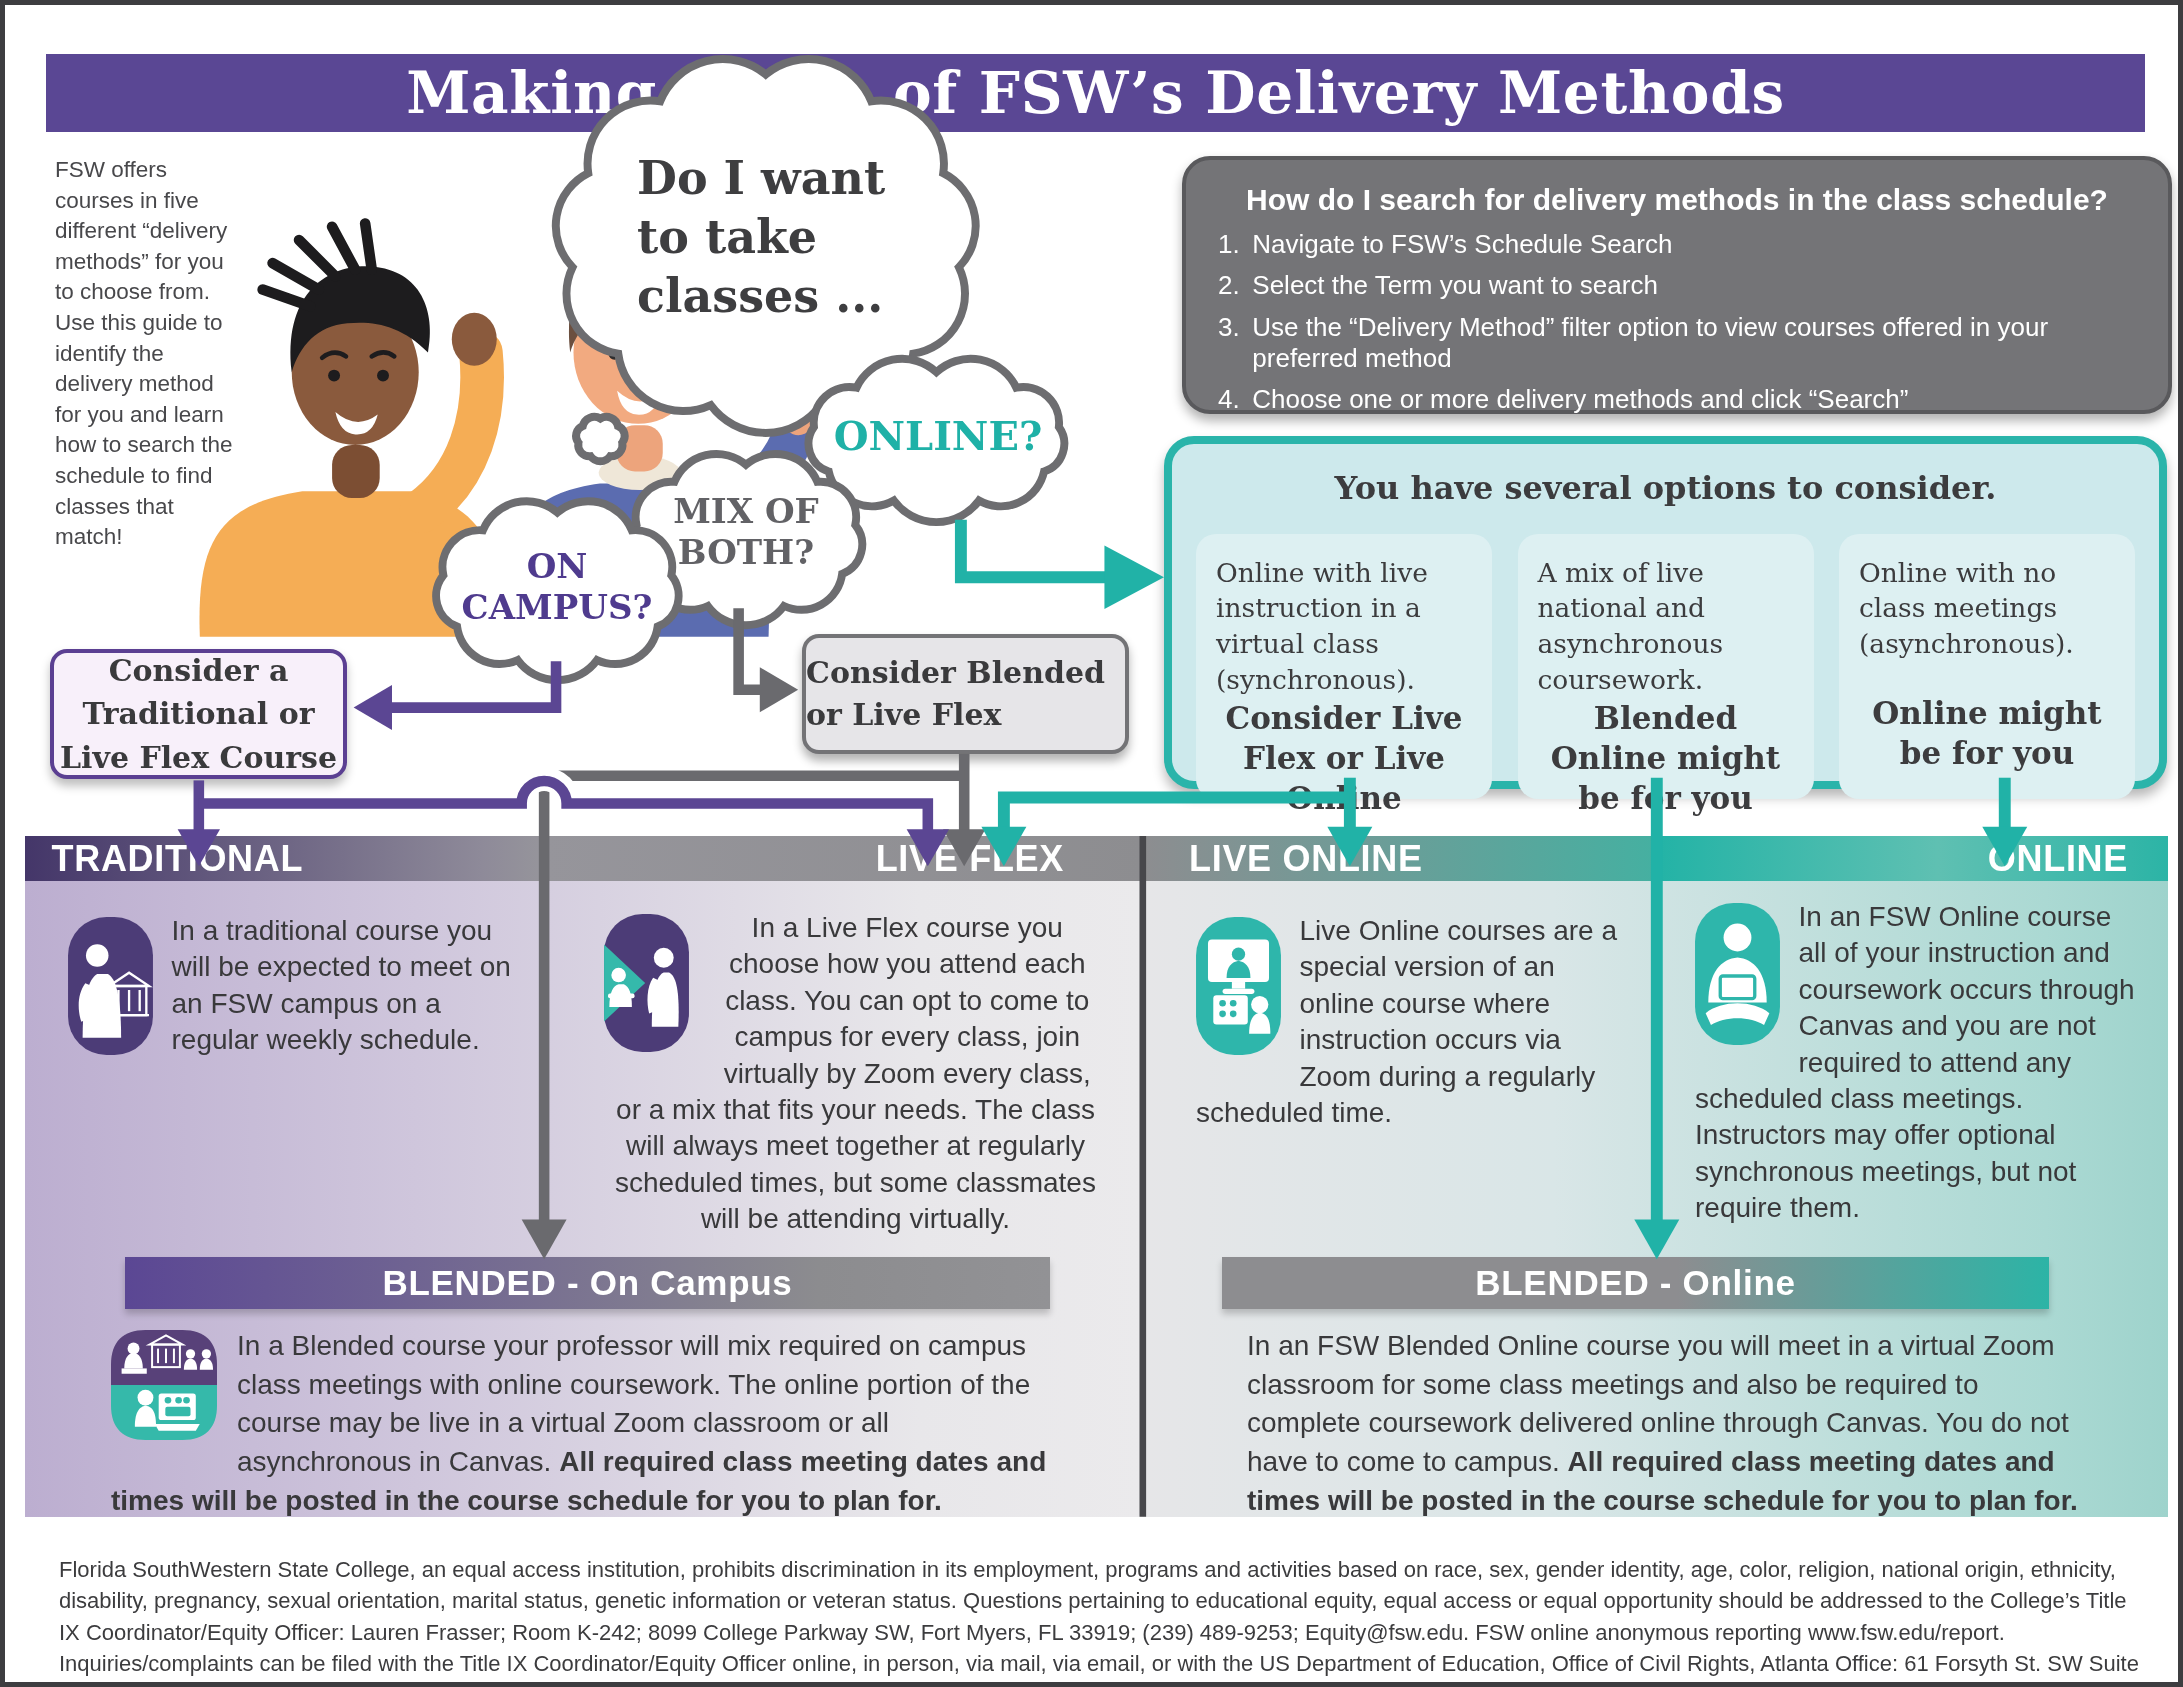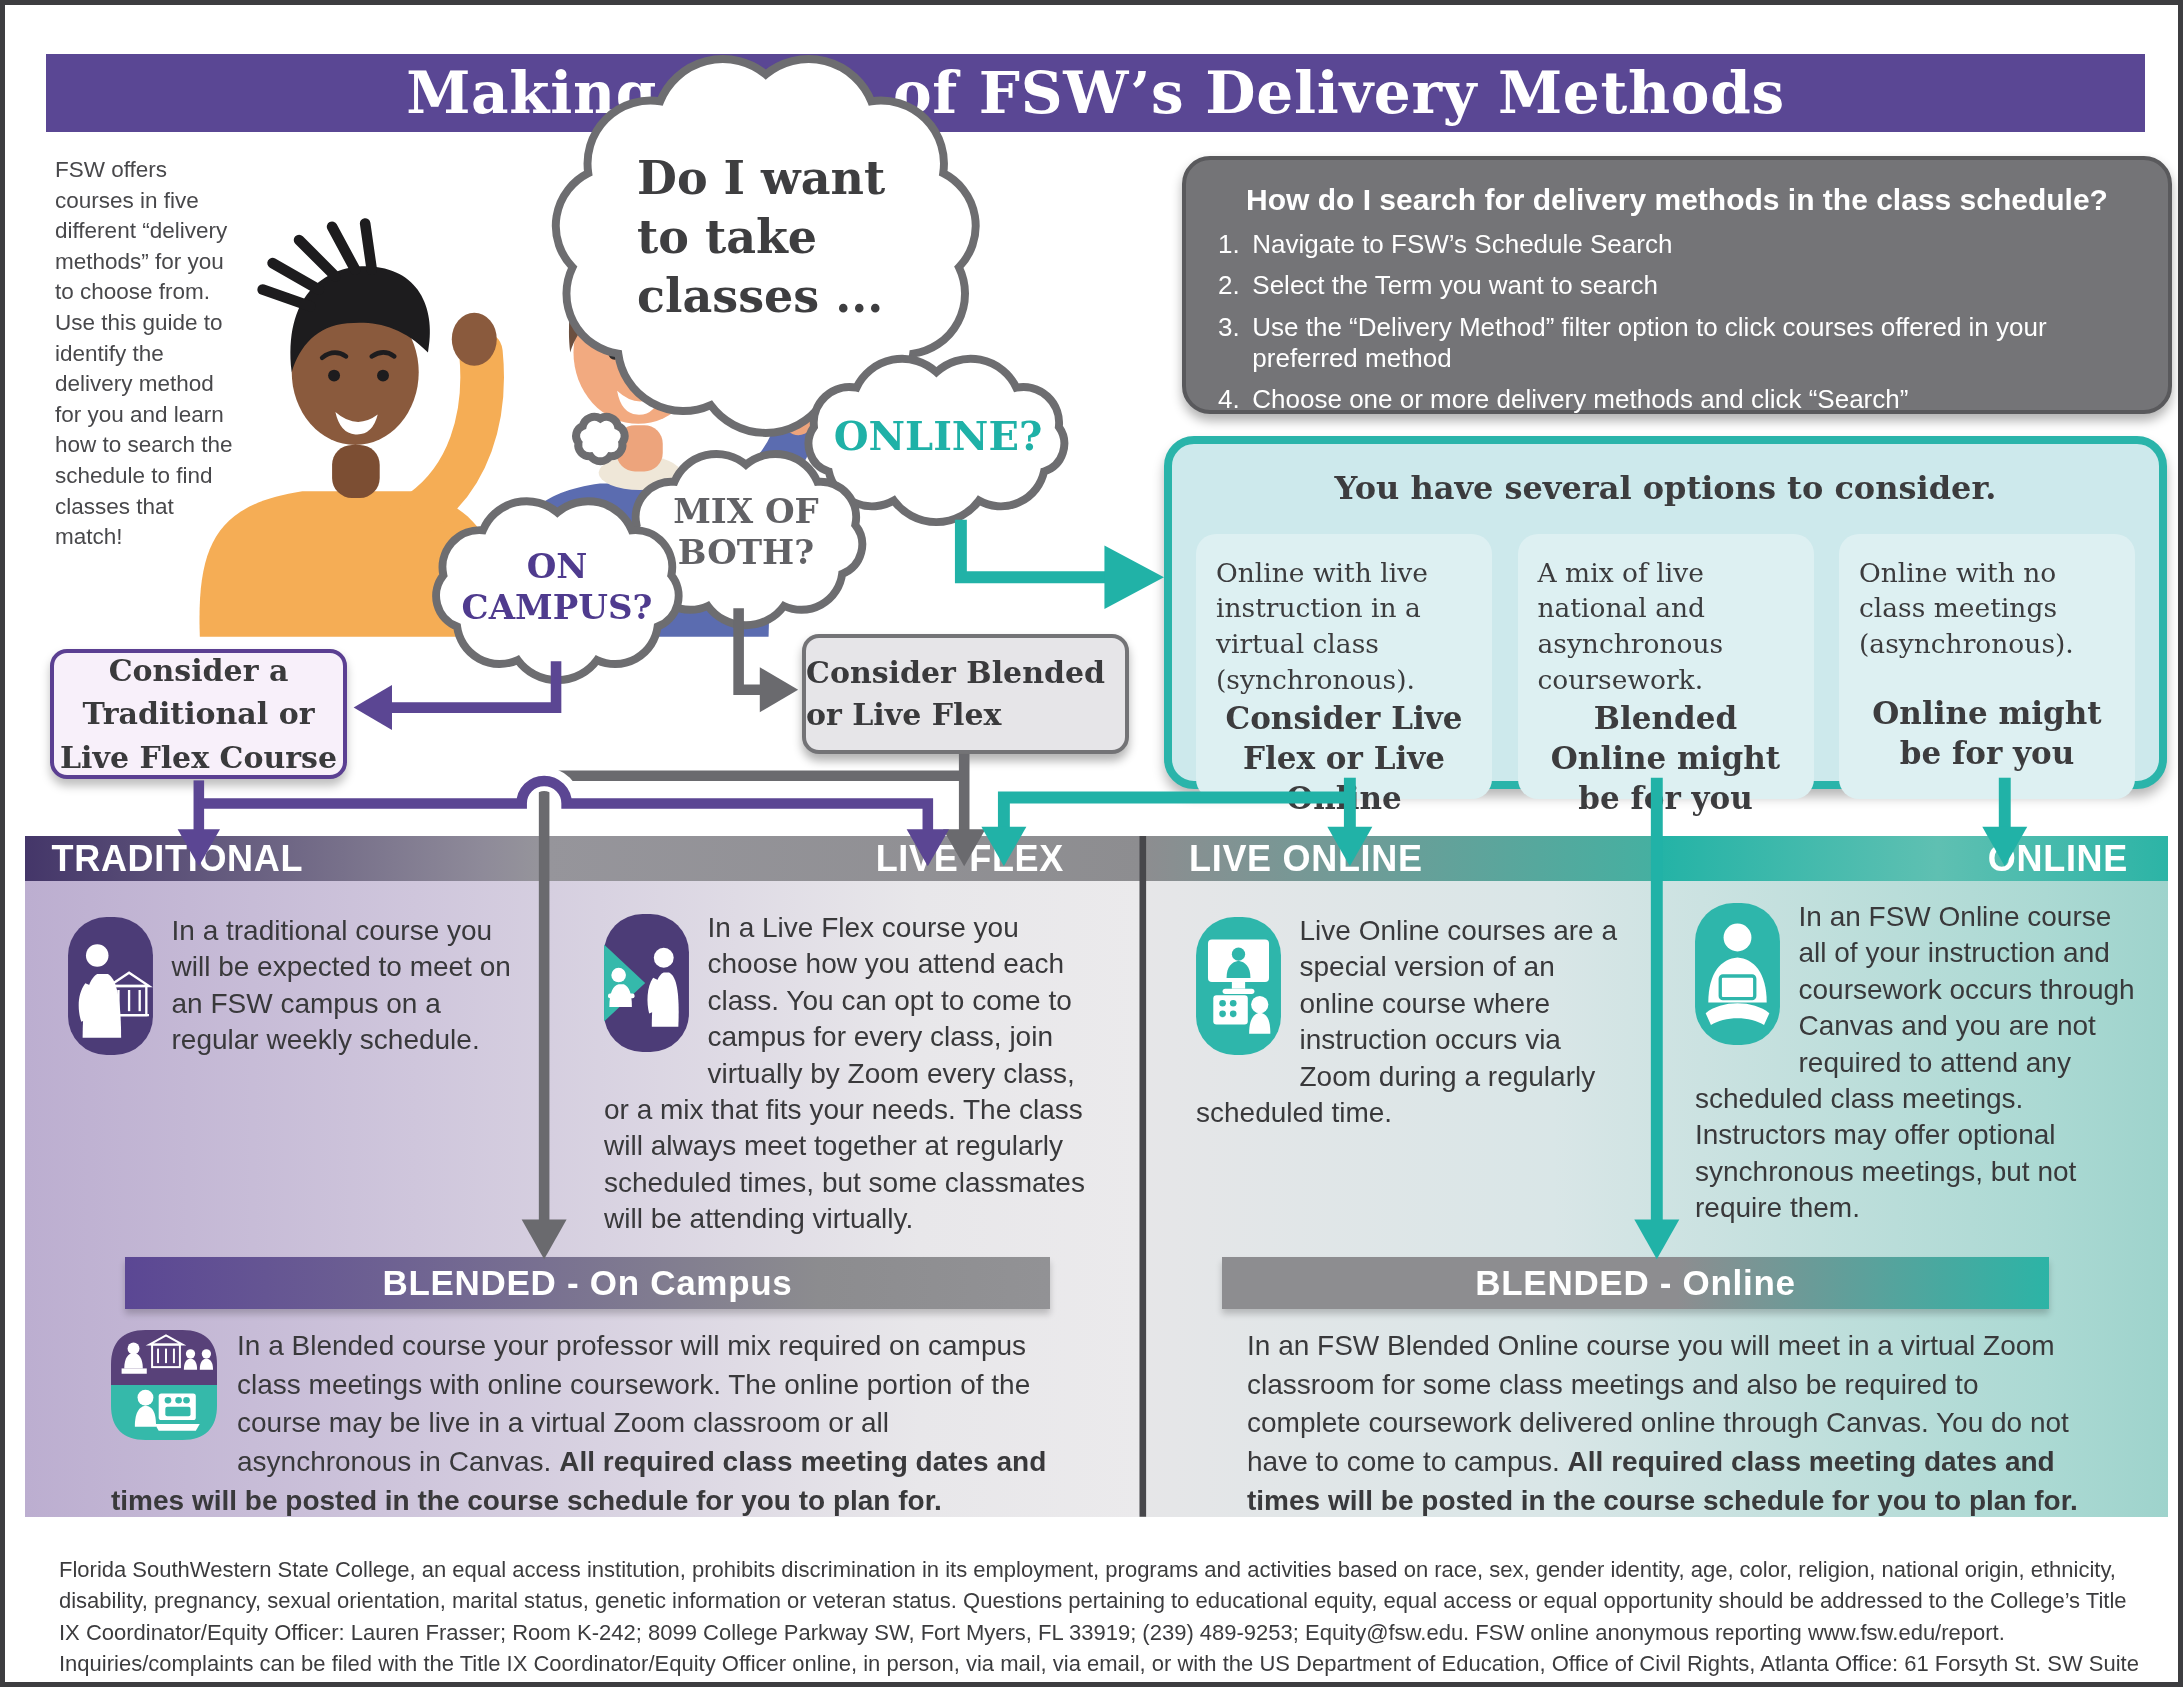--- a/index.html
+++ b/index.html
@@ -76,21 +76,21 @@
   .hdr3{left:1138px;width:514px;background:linear-gradient(90deg,#8d8d90,#45b0a1);padding-left:46px;box-sizing:border-box;}
   .hdr4{left:1652px;width:511px;background:linear-gradient(90deg,#23b3a6,#5fc0b2 55%,#2cb4a6);justify-content:flex-end;padding-right:40px;box-sizing:border-box;}
   
   .band-left{left:20px;top:876px;width:1118px;height:636px;
     background:linear-gradient(90deg,#bcaed0 0%,#cfc6dc 35%,#e8e7ea 80%,#ebeaec);}
   .band-right{left:1138px;top:876px;width:1025px;height:636px;
     background:linear-gradient(90deg,#e6e6e8 0%,#d9e6e7 40%,#abd9d3 88%,#9ed3cc);}
   .colbody{font-size:28px;line-height:1.3;color:#39393b;}
   .colbody .icon{float:left;margin:4px 18.5px 6.6px 0;}
   .col1{left:63px;top:908px;width:463px;}
-  .col2{left:599px;top:905px;width:503px;}
+  .col2{left:599px;top:905px;width:503px;text-align:center;}
   .col3{left:1191px;top:908px;width:423px;}
   .col4{left:1690px;top:894px;width:450px;}
   
   .bbar{top:1252px;height:52px;display:flex;align-items:center;justify-content:center;
         color:#ffffff;font-weight:bold;font-size:35px;letter-spacing:0.7px;
         box-shadow:0 5.3px 6.6px rgba(0,0,0,.2);}
   .bbar1{left:120px;width:925px;background:linear-gradient(90deg,#5b4794,#8c8c8f 75%,#929295);}
   .bbar2{left:1217px;width:827px;background:linear-gradient(90deg,#8d8d90,#8d8d90 55%,#2cb4a6);}
   .bbody{font-size:28px;line-height:1.38;color:#39393b;}
   .bbody b{font-weight:bold;}
@@ -170,21 +170,21 @@
   <div class="abs cloudtext ct-main">Do I want to take classes ...</div>
   <div class="abs cloudtext ct-online">ONLINE?</div>
   <div class="abs cloudtext ct-mix">MIX OF BOTH?</div>
   <div class="abs cloudtext ct-campus">ON CAMPUS?</div>
 
   <div class="abs searchbox">
     <h2>How do I search for delivery methods in the class schedule?</h2>
     <ol>
       <li>Navigate to FSW’s Schedule Search</li>
       <li>Select the Term you want to search</li>
-      <li>Use the “Delivery Method” filter option to click courses offered in your preferred method</li>
+      <li>Use the “Delivery Method” filter option to view courses offered in your preferred method</li>
       <li>Choose one or more delivery methods and click “Search”</li>
     </ol>
   </div>
 
   <div class="abs optionsbox">
     <div class="ot">You have several options to consider.</div>
     <div class="cards">
       <div class="card">
         <div class="desc">Online with live instruction in a virtual class (synchronous).</div>
         <div class="advice">Consider Live Flex or Live Online</div>

